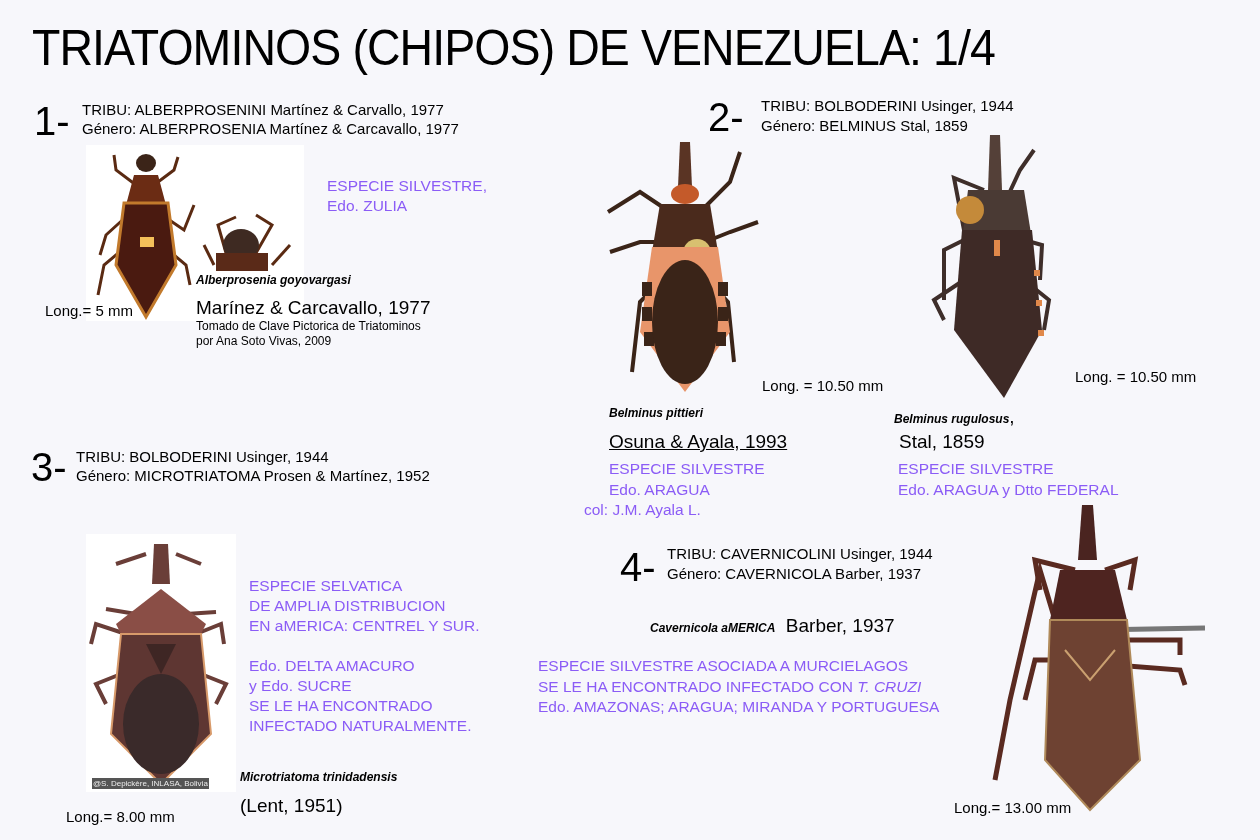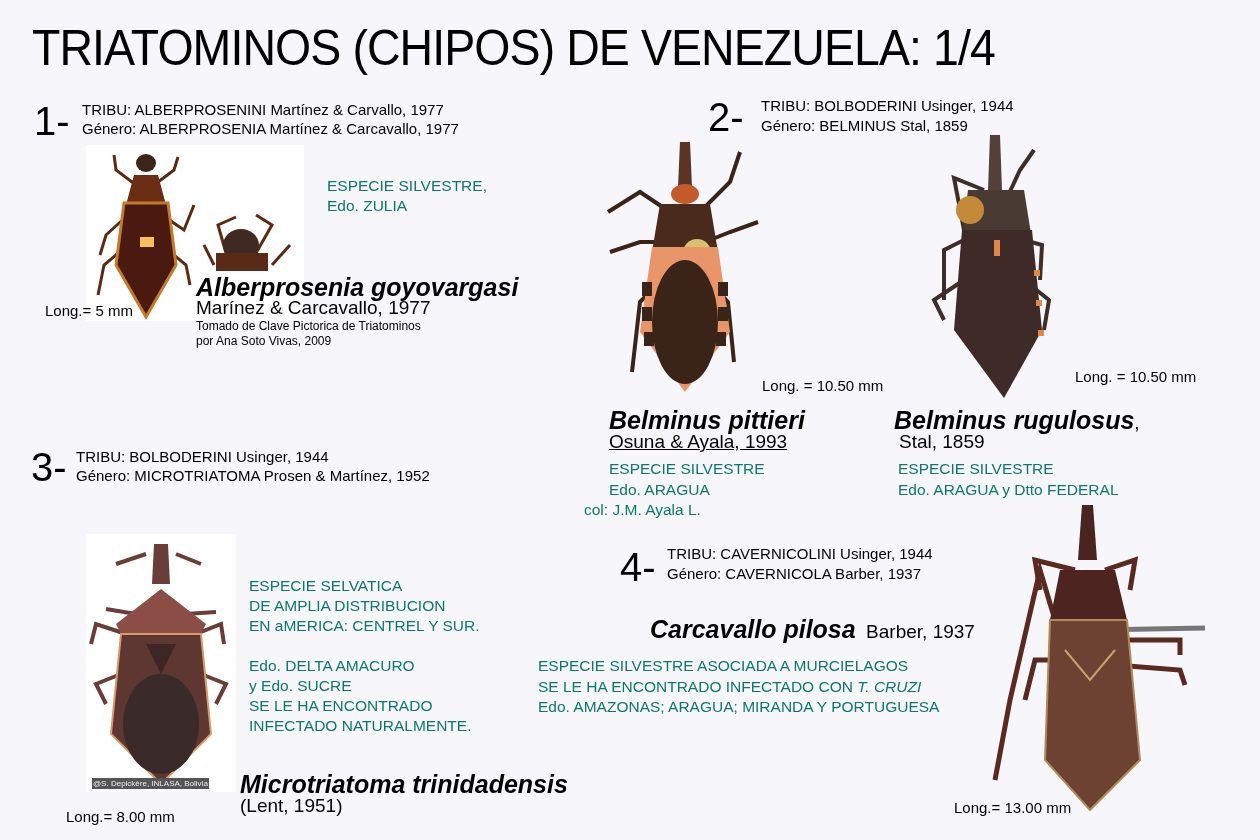--- a/index.html
+++ b/index.html
@@ -3,22 +3,22 @@
 <meta charset="utf-8">
 <style>
   html, body { margin:0; padding:0; }
   body { width:1260px; height:840px; background:#f7f7fb; position:relative; overflow:hidden;
          font-family:"Liberation Sans", sans-serif; color:#000; }
   .abs { position:absolute; }
   .title { left:32px; top:20px; font-size:50px; letter-spacing:-1px; white-space:nowrap;
            transform:scaleX(0.93); transform-origin:left top; line-height:56px; }
   .num { font-size:40px; line-height:40px; }
   .hdr { font-size:15px; line-height:18px; white-space:nowrap; }
-  .green { color:#0f766e; font-size:15.5px; line-height:20px; white-space:nowrap; }
-  .sp { font-size:25px; font-weight:bold; font-style:italic; white-space:nowrap; }
+  .green { color:#8b5cf6; font-size:15.5px; line-height:20px; white-space:nowrap; }
+  .sp { font-size:12px; font-weight:bold; font-style:italic; white-space:nowrap; }
   .auth { font-size:19px; white-space:nowrap; }
   .small { font-size:12px; line-height:15px; white-space:nowrap; }
   .long { font-size:15px; white-space:nowrap;margin-left:26px; }
   .photo { background:#fff; }
   svg { display:block; }
   .credit { background:#555; color:#eee; font-size:8px; padding:1px 1px; white-space:nowrap; }
 </style>
 </head>
 <body>
 
@@ -169,21 +169,21 @@
 
 <div class="abs sp" style="left:240px;top:770px;">Microtriatoma trinidadensis</div>
 <div class="abs auth" style="left:240px;top:795px;">(Lent, 1951)</div>
 <div class="abs long" style="left:40px;top:808px;">Long.= 8.00 mm</div>
 
 <div class="abs num" style="left:620px;top:547px;">4-</div>
 <div class="abs hdr" style="left:667px;top:545px;">TRIBU:  CAVERNICOLINI  Usinger, 1944</div>
 <div class="abs hdr" style="left:667px;top:565px;">Género:  CAVERNICOLA  Barber, 1937</div>
 
 <div class="abs" style="left:650px;top:615px;white-space:nowrap;">
-  <span class="sp">Carcavallo pilosa</span>
+  <span class="sp">Cavernicola aMERICA</span>
   <span class="auth" style="margin-left:6px;">Barber,  1937</span>
 </div>
 
 <div class="abs green" style="left:538px;top:656px;">ESPECIE SILVESTRE ASOCIADA A MURCIELAGOS</div>
 <div class="abs green" style="left:538px;top:677px;"><span>SE LE HA ENCONTRADO INFECTADO CON </span><i>T. CRUZI</i></div>
 <div class="abs green" style="left:538px;top:697px;">Edo. AMAZONAS;  ARAGUA;  MIRANDA Y PORTUGUESA</div>
 
 <div class="abs" style="left:975px;top:500px;width:235px;height:315px;">
   <svg width="235" height="315" viewBox="0 0 235 315">
     <line x1="120" y1="130" x2="230" y2="128" stroke="#777" stroke-width="5"></line>

